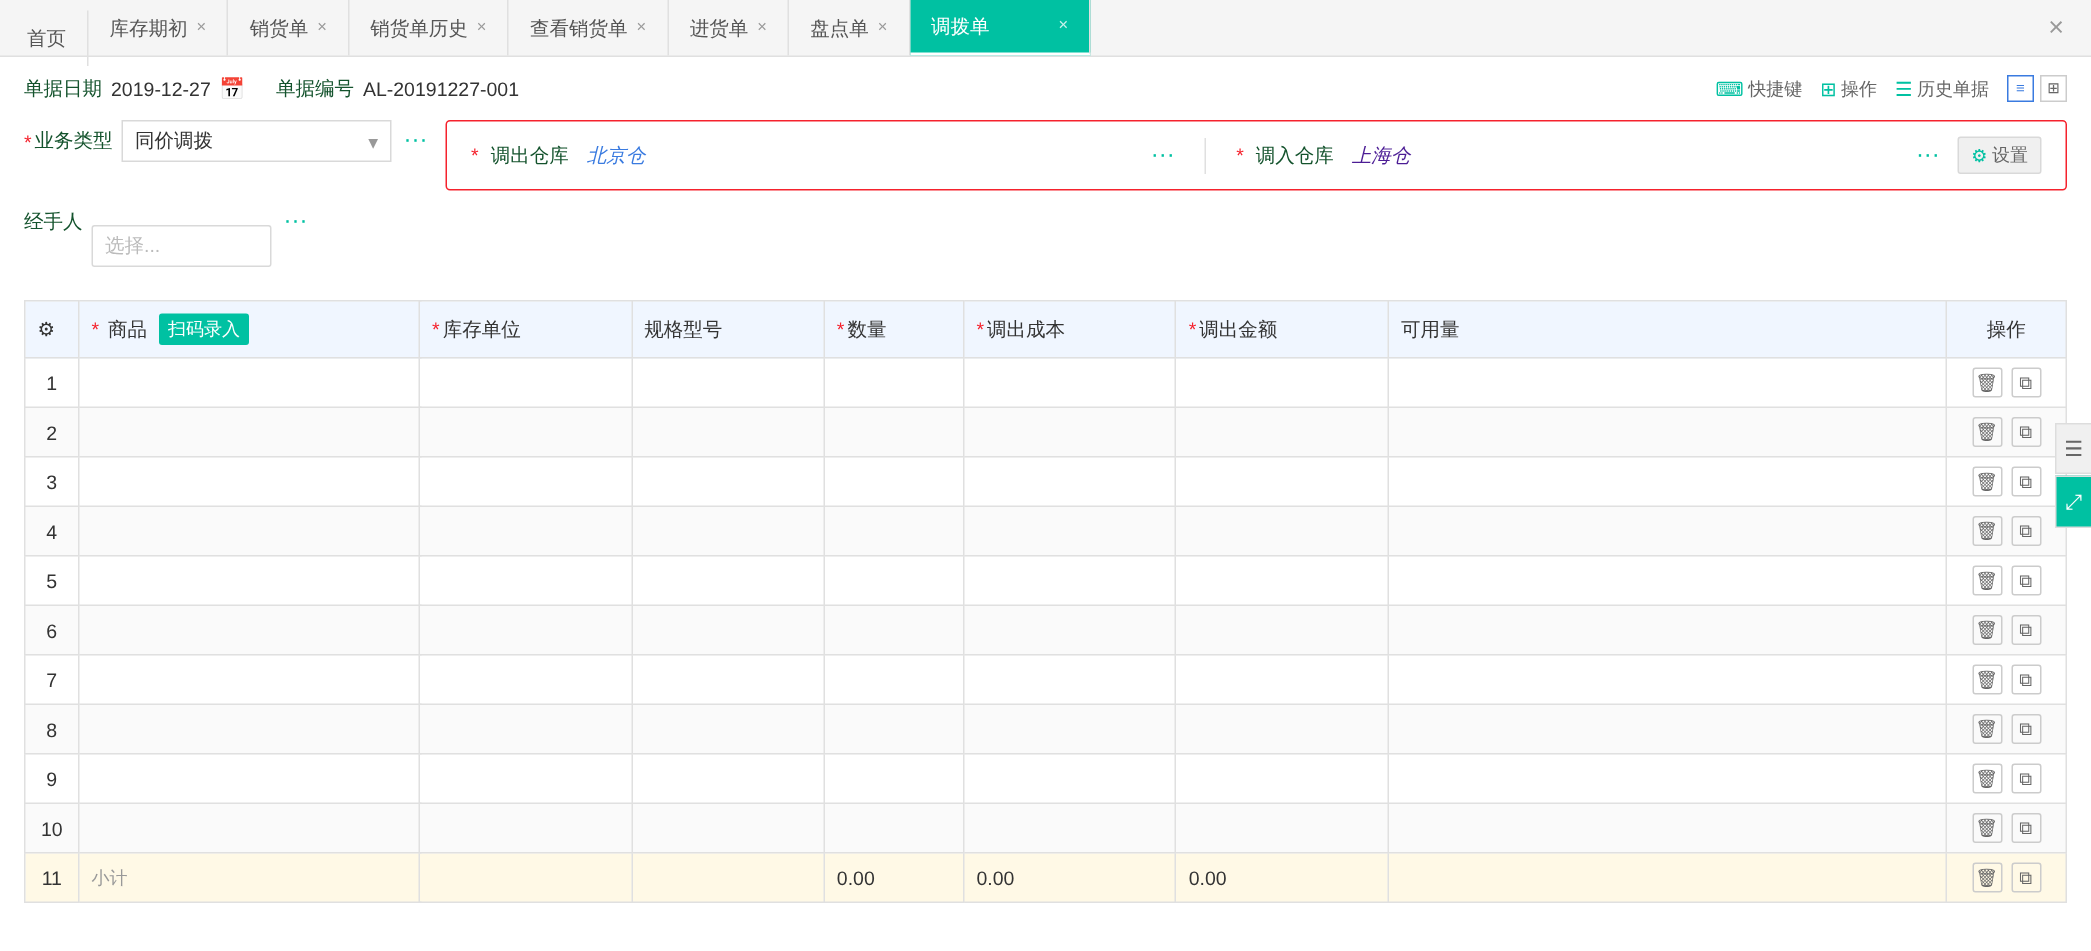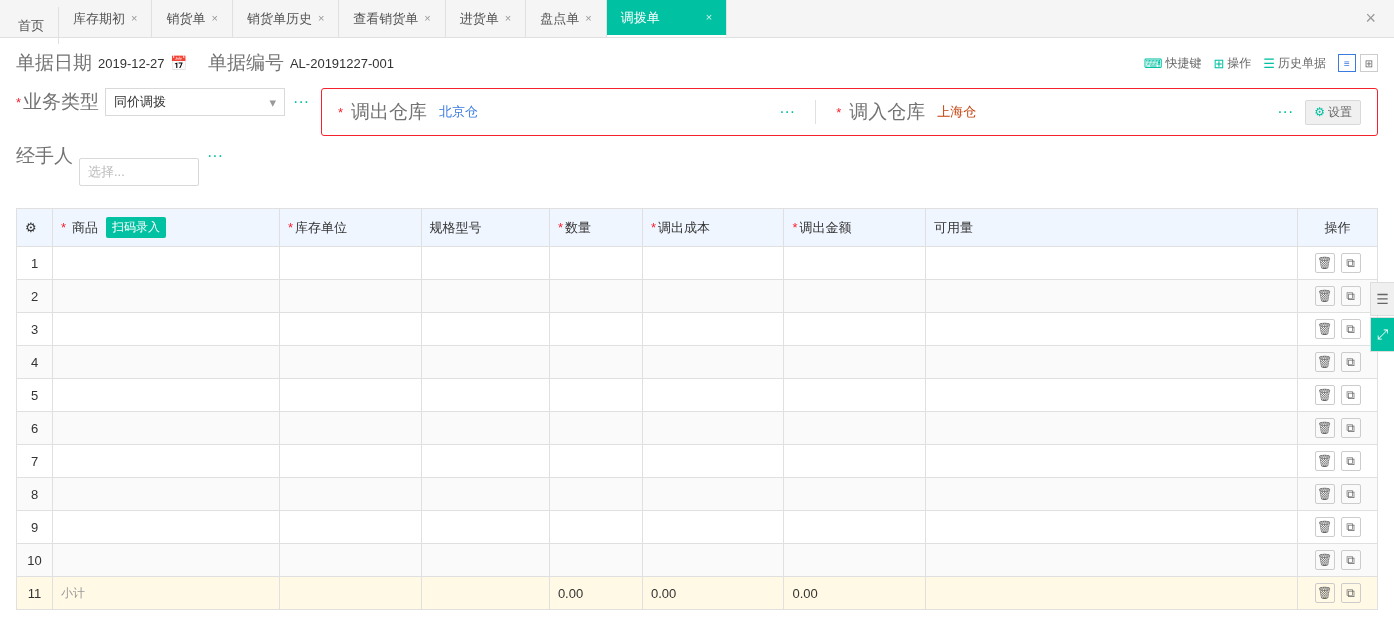--- a/index.html
+++ b/index.html
@@ -55,21 +55,21 @@
 
     
     .form-header {
       display: flex; align-items: center;
       margin-bottom: 12px;
       gap: 20px;
     }
     .form-field {
       display: flex; align-items: center; gap: 6px;
     }
-    .form-label { color: #737373; font-size: 19px; }
+    .form-label { color: #14532d; font-size: 13px; }
     .form-value { color: #333; font-size: 13px; }
     .date-icon {
       color: #00c1a2;
       font-size: 14px;
       cursor: pointer;
     }
 
     
     .toolbar-right {
       margin-left: auto;
@@ -109,21 +109,21 @@
       padding: 10px 16px;
       margin-bottom: 10px;
       display: flex; align-items: center;
       gap: 0;
     }
     .warehouse-field {
       display: flex; align-items: center; gap: 6px;
       flex: 1;
     }
     .warehouse-divider { width: 1px; background: #e0e0e0; height: 24px; margin: 0 20px; }
-    .warehouse-name { color: #333; font-size: 13px; }
+    .warehouse-name { color: #333; font-size: 13px; font-style: italic; }
     .warehouse-dots { color: #00c1a2; margin-left: auto; cursor: pointer; font-size: 16px; }
     .settings-btn {
       display: flex; align-items: center; gap: 3px;
       background: #f0f0f0;
       border: 1px solid #d9d9d9;
       border-radius: 2px;
       padding: 3px 8px;
       cursor: pointer;
       color: #666;
       font-size: 12px;
@@ -302,21 +302,21 @@
       <div class="warehouse-field">
         <span class="required-star">*</span>
         <span class="form-label">调出仓库</span>
         <span class="warehouse-name" style="margin-left:6px; color:#3a7be0;">北京仓</span>
         <span class="warehouse-dots">···</span>
       </div>
       <div class="warehouse-divider"></div>
       <div class="warehouse-field">
         <span class="required-star">*</span>
         <span class="form-label">调入仓库</span>
-        <span class="warehouse-name" style="margin-left:6px; color:#c2410c;">上海仓</span>
+        <span class="warehouse-name" style="margin-left:6px; color:#4c1d95;">上海仓</span>
         <span class="warehouse-dots">···</span>
       </div>
       <div class="settings-btn">
         <span class="gear-icon">⚙</span>
         <span>设置</span>
       </div>
     </div>
   </div>
 
   <div class="table-wrapper">

